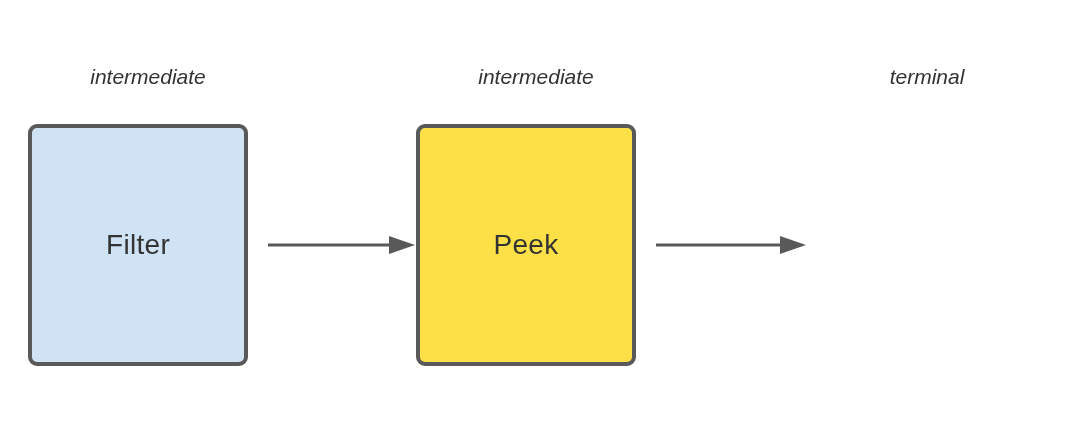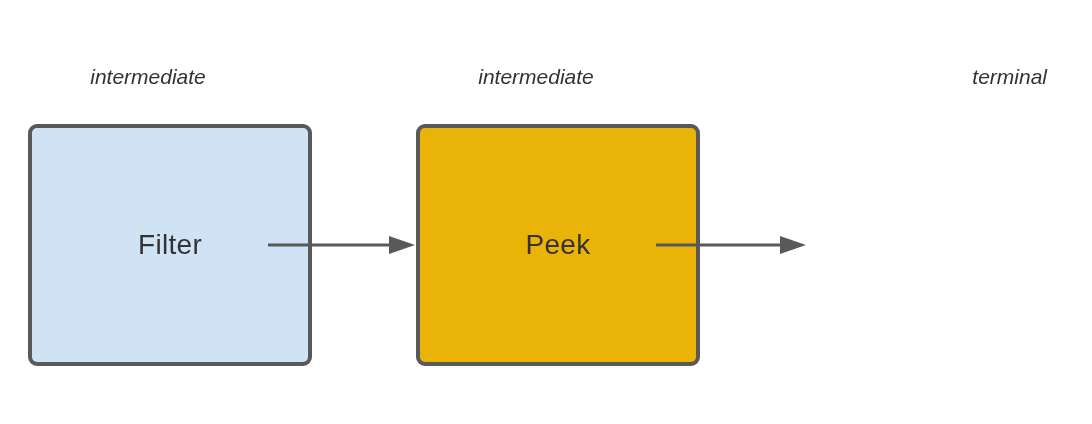--- a/index.html
+++ b/index.html
@@ -21,37 +21,37 @@
     width: 240px;
     text-align: center;
     font-style: italic;
     font-size: 21px;
     line-height: 26px;
     color: #333333;
   }
   .node {
     position: absolute;
     top: 124px;
-    width: 284px;
+    width: 220px;
     height: 242px;
     box-sizing: border-box;
     border: 4px solid #595959;
     border-radius: 9px;
     display: flex;
     align-items: center;
     justify-content: center;
   }
   .node-text {
     font-size: 28px;
     color: #333333;
     letter-spacing: 0.3px;
   }
   .label-1, .node-1 { left: 28px; }
   .label-2, .node-2 { left: 416px; }
-  .label-3, .node-3 { left: 807px; text-align: right; }
+  .label-3, .node-3 { left: 807px; }
   .arrow {
     position: absolute;
     top: 233px;
     height: 24px;
   }
   .arrow-1 { left: 268px; width: 148px; }
   .arrow-2 { left: 656px; width: 151px; }
   .arrow line { stroke: #595959; stroke-width: 3; }
   .arrow polygon { fill: #595959; }
 </style>
@@ -66,21 +66,21 @@
 
   <div class="node node-1" style="background: rgb(207, 227, 245);">
     <span class="node-text">Filter</span>
   </div>
 
   <svg class="arrow arrow-1" viewBox="0 0 148 24">
     <line x1="0" y1="12" x2="123" y2="12"></line>
     <polygon points="121,3 147,12 121,21"></polygon>
   </svg>
 
-  <div class="node node-2" style="background: #eab308;">
+  <div class="node node-2" style="background: #fde047;">
     <span class="node-text">Peek</span>
   </div>
 
   <svg class="arrow arrow-2" viewBox="0 0 151 24">
     <line x1="0" y1="12" x2="126" y2="12"></line>
     <polygon points="124,3 150,12 124,21"></polygon>
   </svg>
 
 
 </div>

